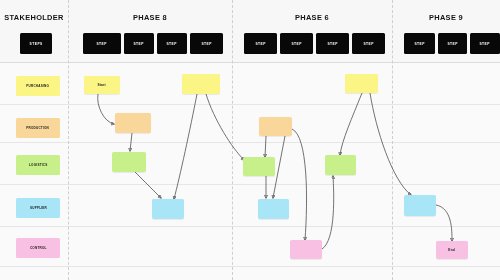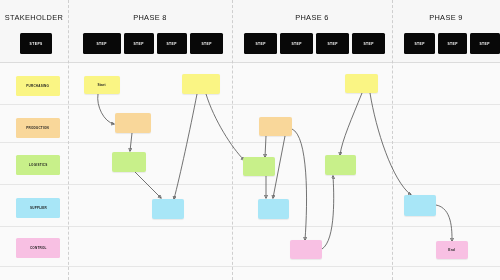--- a/index.html
+++ b/index.html
@@ -30,21 +30,21 @@
 
   
   .header-band {
     position: absolute; left: 0; top: 0; width: 500px; height: 62px;
     background: #f7f7f7;
   }
   .col-head {
     position: absolute; top: 13px;
     text-align: center;
     font-size: 7.4px;
-    font-weight: normal;
+    font-weight: bold;
     letter-spacing: 0.35px;
     color: #141414;
     white-space: nowrap;
   }
 
   
   .step {
     position: absolute;
     height: 21px;
     background: #080808;

